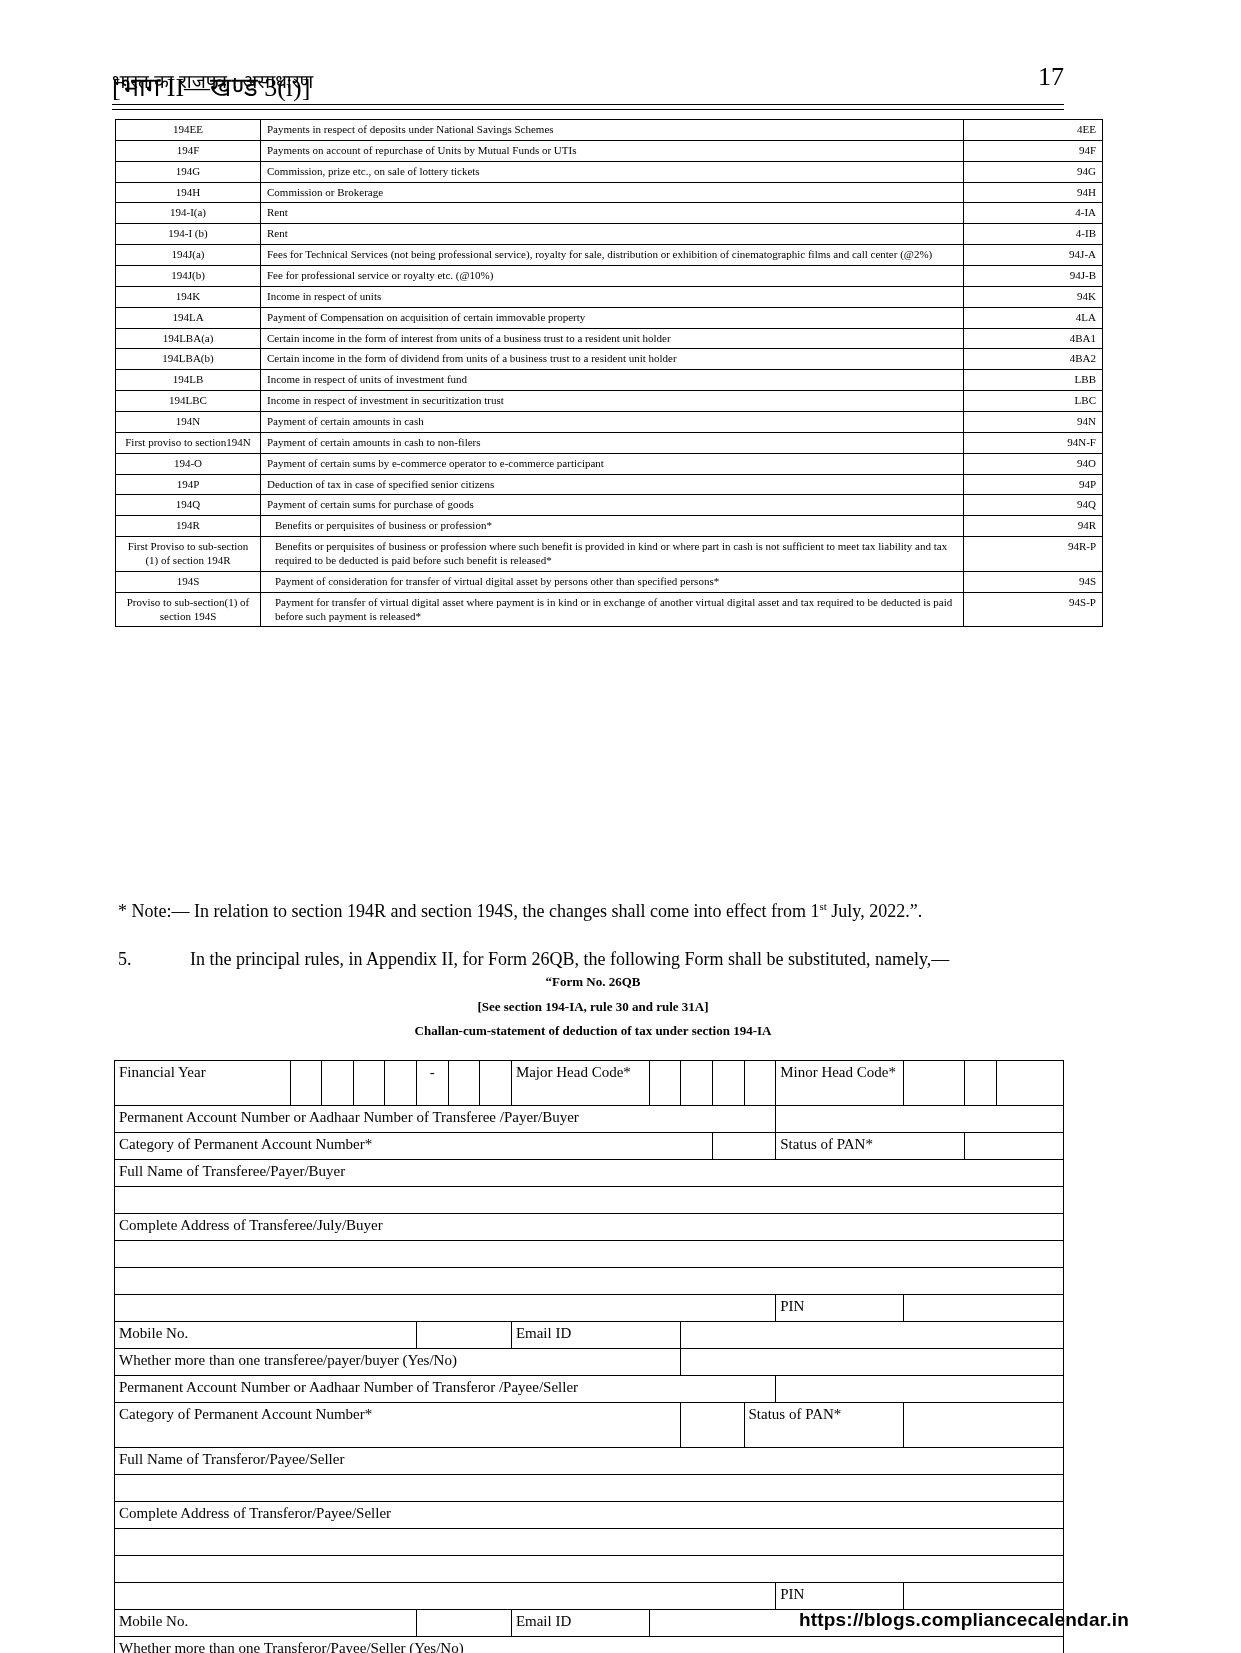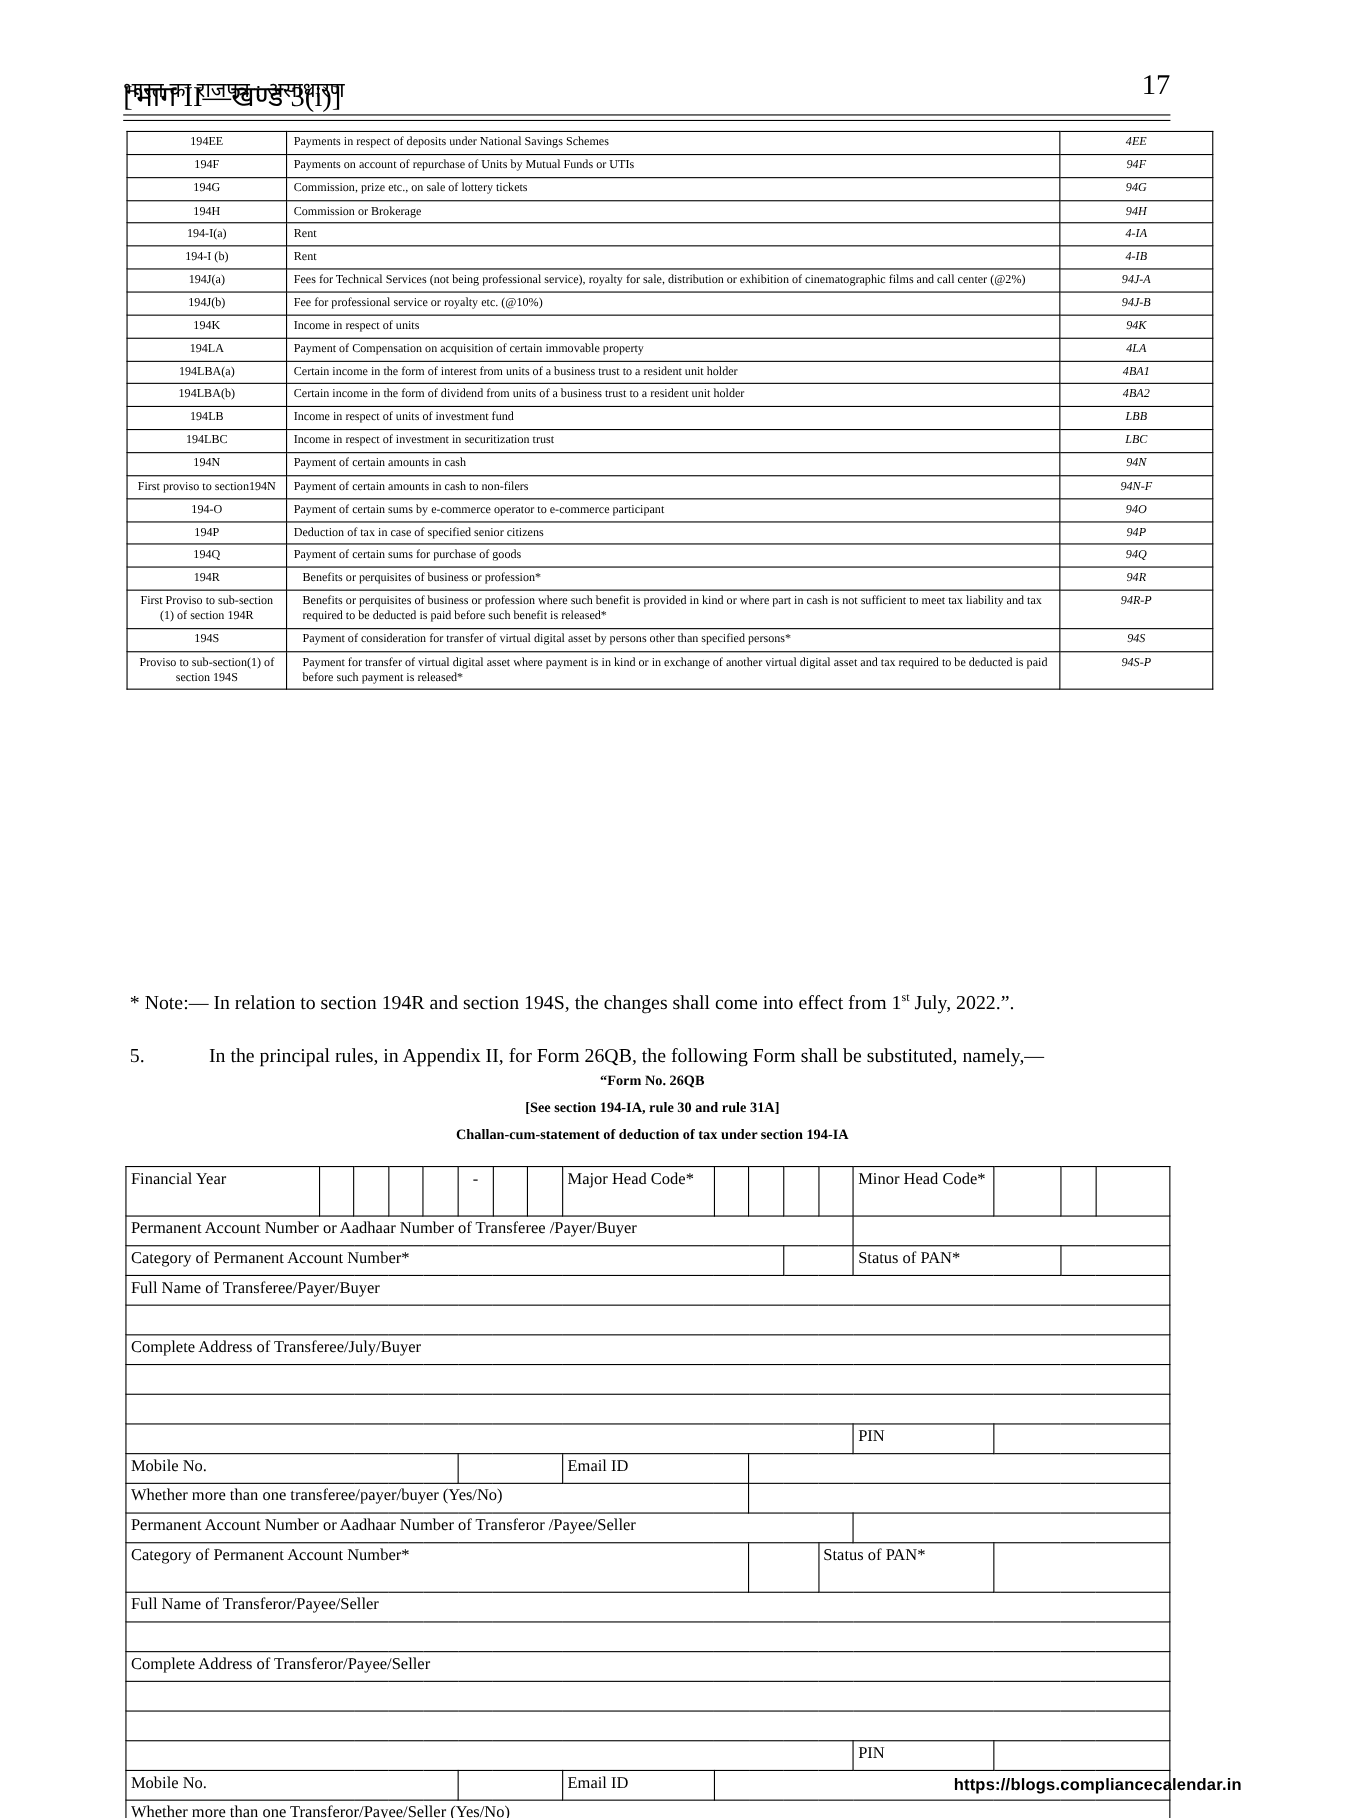--- a/index.html
+++ b/index.html
@@ -75,21 +75,21 @@
     font-size: 11px;
   }
   table.codes td {
     border: 1.1px solid #000;
     padding: 3px 6px;
     vertical-align: middle;
     line-height: 1.26;
   }
   table.codes td.c1 { width: 132px; text-align: center; }
   table.codes td.c2 { width: 690px; text-align: left; }
-  table.codes td.c3 { width: 126px; text-align: center; font-style: italic; }
+  table.codes td.c3 { width: 126px; text-align: right; }
   table.codes td.c2.indent { padding-left: 14px; }
   table.codes td.topal { vertical-align: top; margin-top: 22px; }
 
   
   .note {
     position: absolute;
     left: 118px;
     top: 899px;
     width: 950px;
     font-size: 18px;
@@ -140,21 +140,21 @@
   }
   .lbl { white-space: normal; }
 
   
   .footer {
     position: absolute;
     right: 112px;
     bottom: 22px;
     font-family: "Liberation Sans", sans-serif;
     font-weight: bold;
-    font-size: 15px;
+    font-size: 19px;
     letter-spacing: 0.2px;
   }
 </style>
 </head>
 <body>
 
 <div class="page">
 
   <div class="runhead">
     <div class="center">भारत का राजपत्र : असाधारण</div>

